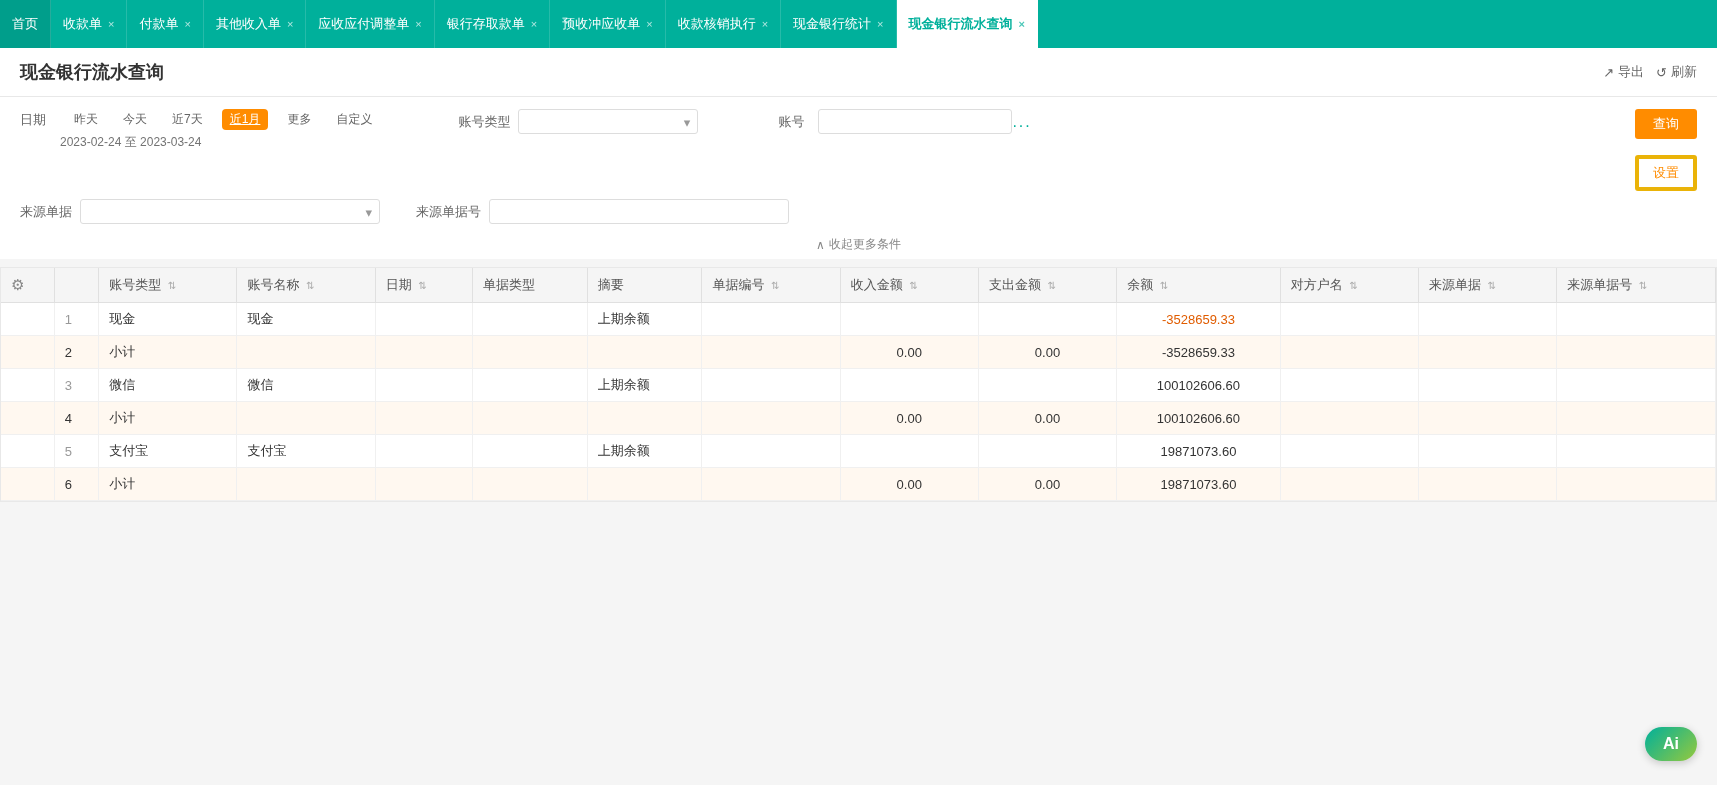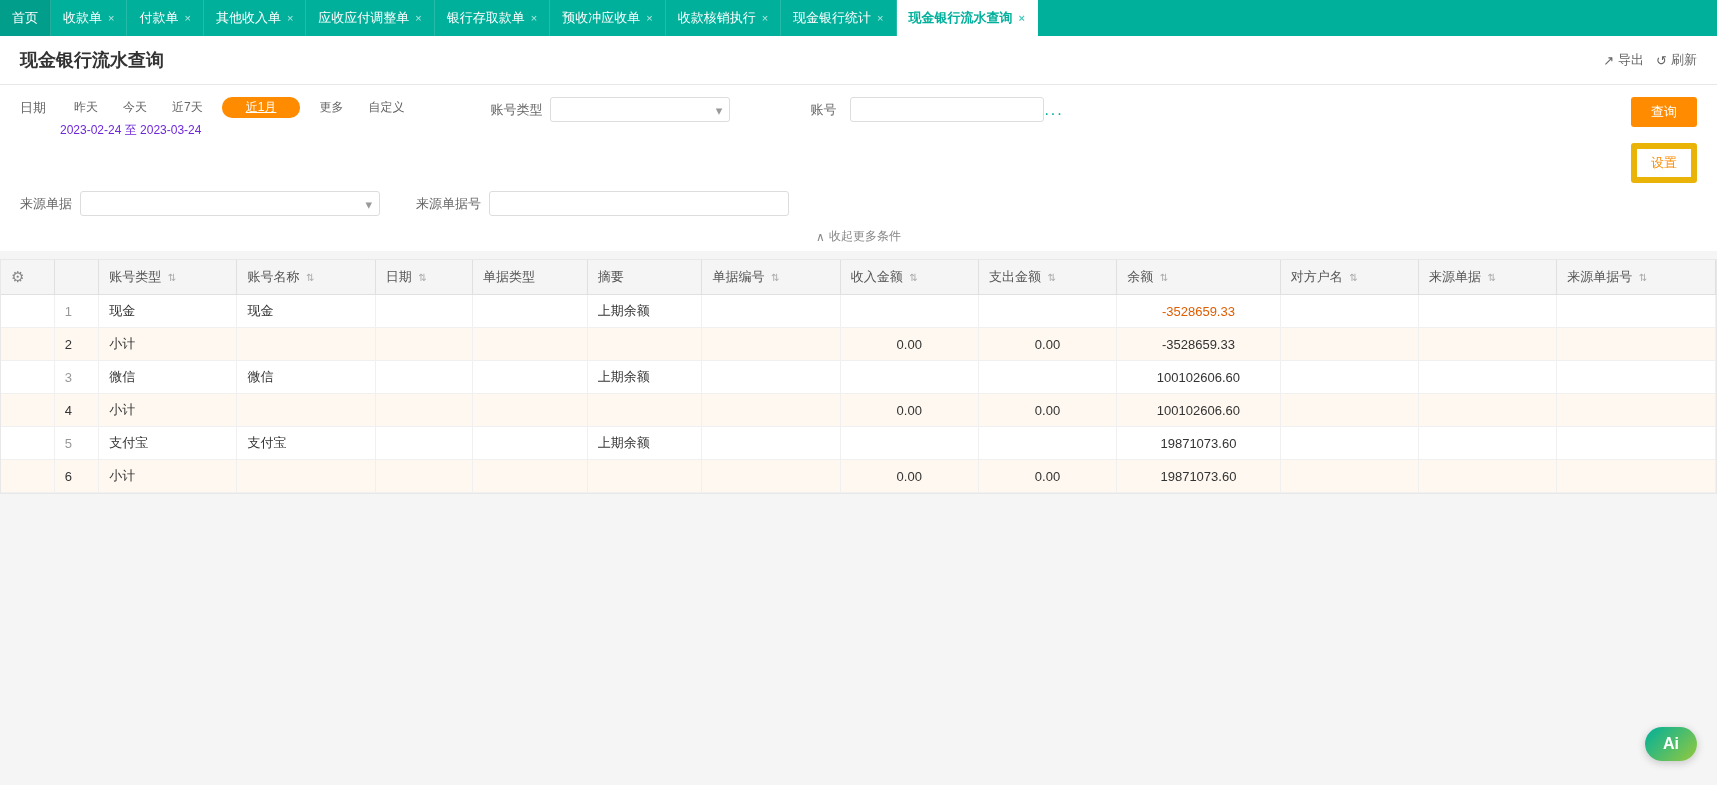--- a/index.html
+++ b/index.html
@@ -3,21 +3,21 @@
   <meta charset="utf-8">
   <style>
     * { box-sizing: border-box; margin: 0; padding: 0; }
     body { font-family: "Microsoft YaHei", Arial, sans-serif; font-size: 13px; background: #f5f5f5; color: #333; }
 
     
     .top-nav {
       background: #00b09b;
       display: flex;
       align-items: center;
-      height: 36px;
+      height: 48px;
       padding: 0 0;
       overflow: hidden;
     }
     .nav-item {
       display: flex;
       align-items: center;
       padding: 0 12px;
       height: 100%;
       color: #fff;
       font-size: 13px;
@@ -75,27 +75,27 @@
     .date-btn {
       padding: 2px 6px;
       cursor: pointer;
       color: #666;
       border-radius: 3px;
       font-size: 12px;
     }
     .date-btn.active {
       background: #ff8c00;
       color: #fff;
-      border-radius: 10px;
-      padding: 2px 24px;
+      border-radius: 4px;
+      padding: 2px 8px;
       text-decoration: underline;
     }
     .date-range {
       font-size: 12px;
-      color: #6d28d9;
+      color: #737373;
       margin-top: 2px;
     }
     .filter-select {
       border: 1px solid #ddd;
       border-radius: 3px;
       padding: 4px 24px 4px 8px;
       font-size: 13px;
       color: #333;
       background: #fff;
       appearance: none;
@@ -134,21 +134,21 @@
       color: #fff;
       border: none;
       padding: 6px 18px;
       border-radius: 3px;
       cursor: pointer;
       font-size: 13px;
     }
     .btn-settings {
       background: #fff;
       color: #ff8c00;
-      border: 6px solid #eab308;
+      border: 4px solid #eab308;
       padding: 5px 14px;
       border-radius: 3px;
       cursor: pointer;
       font-size: 13px;
     }
     .collapse-bar {
       display: flex;
       justify-content: center;
       align-items: center;
       padding: 6px 0;

